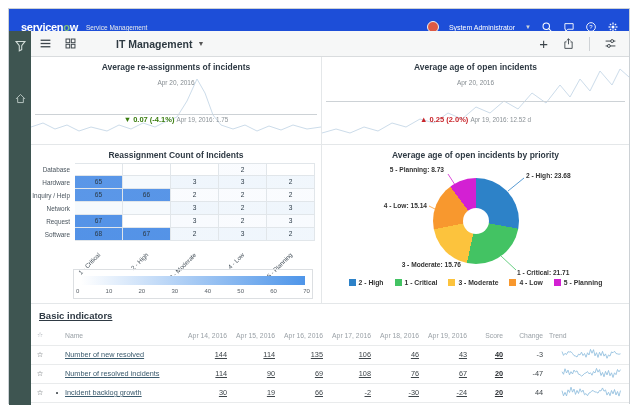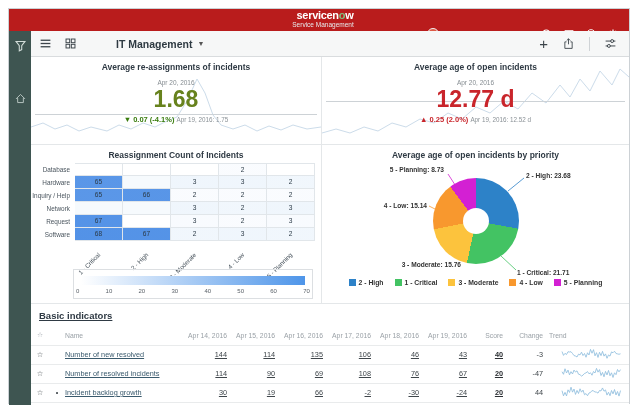--- a/index.html
+++ b/index.html
@@ -1,20 +1,20 @@
 <!DOCTYPE html>
 <html><head>
 <meta charset="utf-8">
 <style>
   * { margin:0; padding:0; box-sizing:border-box; }
   html,body { width:638px; height:412px; background:#fff; font-family:"Liberation Sans", sans-serif; overflow:hidden; }
   #window { position:absolute; left:8px; top:8px; width:622px; height:396px; border:1px solid #ccd1d5; background:#fff; }
 
   
-  #hdr { position:absolute; left:0; top:0; width:100%; height:36px; background:#b91c1c; display:flex; align-items:center;flex-direction:column; }
+  #hdr { position:absolute; left:0; top:0; width:100%; height:36px; background:#1d4ed8; display:flex; align-items:center; }
   #logo { margin-left:12px; color:#fff; font-weight:bold; font-size:11px; letter-spacing:-0.3px; }
   #logo .o { color:#7ec17e; }
   #product { margin-left:8px; color:#e7ebed; font-size:6.5px; }
   #hdr-right { margin-left:auto; display:flex; align-items:center; gap:10px; margin-right:10px; }
   .avatar { width:12px; height:12px; border-radius:50%; background:#de5a45; border:1px solid #f0f2f2; }
   #user { color:#fff; font-size:7px; }
   .caret { color:#cfd5d8; font-size:6px; }
   .hico { width:12px; height:12px; display:inline-block; }
 
   
@@ -190,32 +190,30 @@
     <div class="hdiv1"></div>
     <div class="hdiv2"></div>
 
     <div class="card" id="card1">
       <svg class="spark" viewBox="0 0 290 87" preserveAspectRatio="none">
         <polyline points="0,70 12,66 24,72 36,68 48,74 60,70 76,74 88,68 100,72 112,66 124,70 136,64 146,60 156,44 166,22 174,36 182,58 190,68 202,72 214,68 226,74 238,69 250,73 262,68 276,72 290,70" fill="none" stroke="#ccdcea" stroke-width="1"></polyline>
       </svg>
       <div class="axis" style="top:57px"></div>
       <div class="c-title">Average re-assignments of incidents</div>
       <div class="c-date">Apr 20, 2016</div>
-      <div class="c-value" id="sc1-val" style="color: rgb(103, 130, 29);">1.68</div>
       <div class="c-delta" id="sc1-delta" style="color: rgb(56, 124, 12);"><span>▼ 0.07 (-4.1%)</span> <span class="c-prev">Apr 19, 2016: 1.75</span></div>
     </div>
 
     <div class="card" id="card2">
       <svg class="spark" viewBox="0 0 307 87" preserveAspectRatio="none">
         <polyline points="0,76 14,72 28,76 42,70 56,74 70,66 84,70 98,62 112,66 126,56 140,62 154,50 168,56 182,44 196,52 210,36 224,46 238,28 248,40 258,22 268,34 278,14 290,28 298,12 307,20" fill="none" stroke="#ccdcea" stroke-width="1"></polyline>
       </svg>
       <div class="axis" style="top:44px"></div>
       <div class="c-title">Average age of open incidents</div>
       <div class="c-date">Apr 20, 2016</div>
-      <div class="c-value" id="sc2-val" style="color: rgb(201, 37, 43);">12.77 d</div>
       <div class="c-delta" id="sc2-delta" style="color: rgb(201, 37, 43);"><span>▲ 0.25 (2.0%)</span> <span class="c-prev">Apr 19, 2016: 12.52 d</span></div>
     </div>
 
     <div id="hm-panel">
       <div class="p-title">Reassignment Count of Incidents</div>
       <div id="hm-grid">
           <div class="hm-row">
             <div class="hm-label">Database</div>
             <div class="hm-cell" style="background-color: rgb(255, 255, 255);"></div>
             <div class="hm-cell" style="background-color: rgb(255, 255, 255);"></div>

